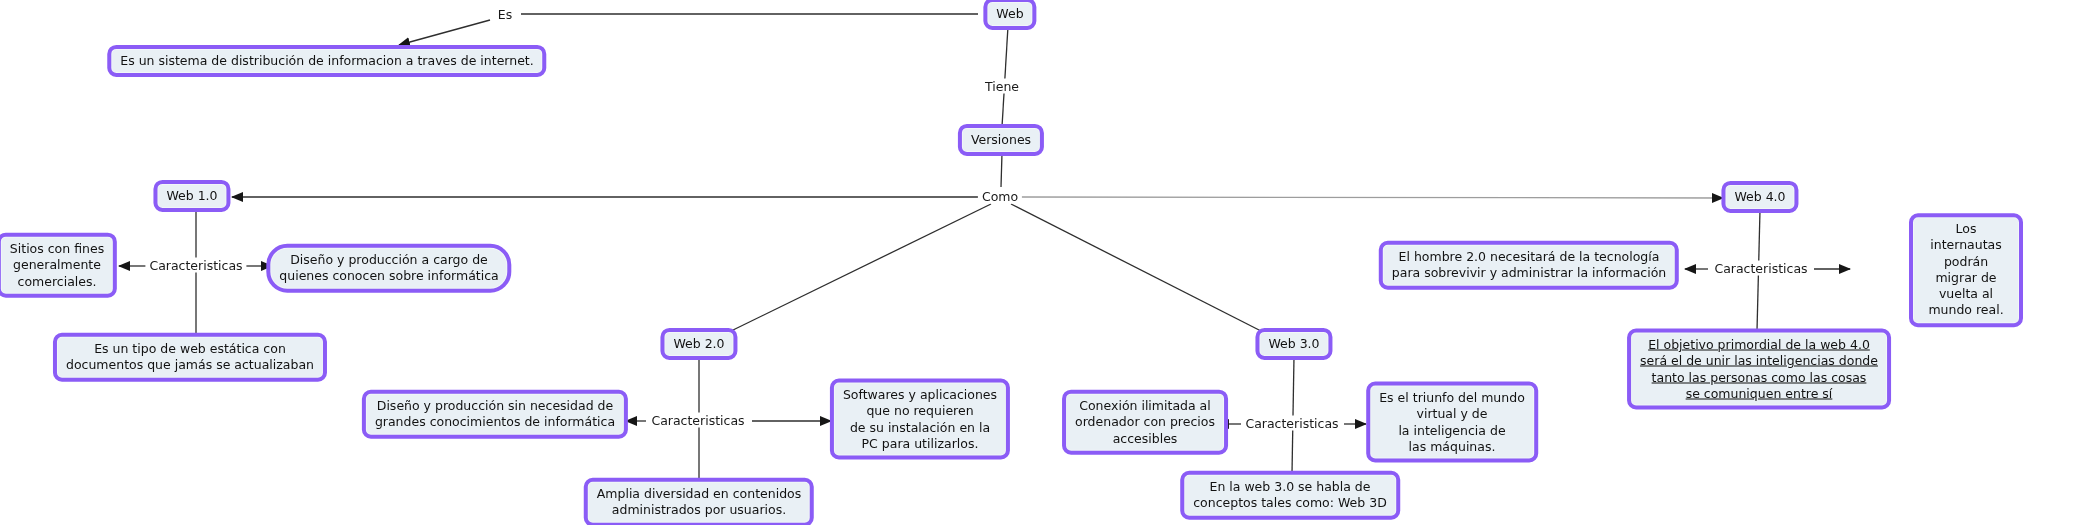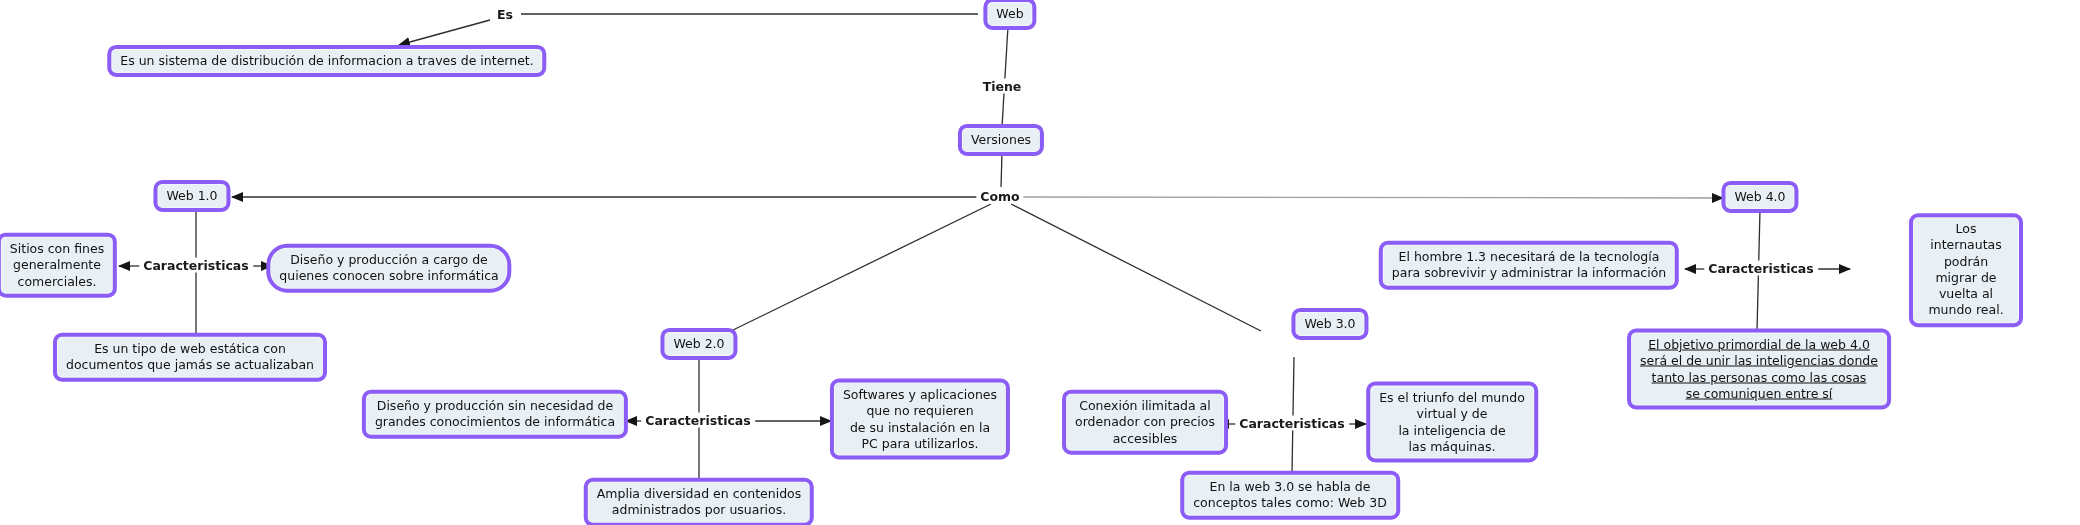--- a/index.html
+++ b/index.html
@@ -36,21 +36,20 @@
   .link-label {
     position: absolute;
     transform: translate(-50%, -50%);
     background: #ffffff;
     padding: 0 4px;
     font-size: 12.5px;
     color: #1a1a1a;
     white-space: nowrap;
     z-index: 2;
     text-align: left;
-    font-weight: bold;
   }
 </style>
 </head>
 <body>
 
 <div id="canvas">
 
   <svg id="wires" viewBox="0 0 2080 525" xmlns="http://www.w3.org/2000/svg">
     <defs>
       <marker id="arrow" markerUnits="userSpaceOnUse" markerWidth="14" markerHeight="12" refX="11" refY="5" orient="auto">
@@ -115,33 +114,33 @@
   <div class="node" style="left:699px; top:344px;">Web 2.0</div>
   <div class="node" style="left:495px; top:414px;">Diseño y producción sin necesidad de
 grandes conocimientos de informática</div>
   <div class="node" style="left:920px; top:419px;">Softwares y aplicaciones
 que no requieren
 de su instalación en la
 PC para utilizarlos.</div>
   <div class="node" style="left:699px; top:502px;">Amplia diversidad en contenidos
 administrados por usuarios.</div>
 
-  <div class="node" style="left:1294px; top:324px;margin-left:36px;">Web 3.0</div>
+  <div class="node" style="left:1294px; top:344px;">Web 3.0</div>
   <div class="node" style="left:1132px; top:422px;margin-left:13px;">Conexión ilimitada al
 ordenador con precios
 accesibles</div>
   <div class="node" style="left:1452px; top:422px;">Es el triunfo del mundo
 virtual y de
 la inteligencia de
 las máquinas.</div>
   <div class="node" style="left:1290px; top:495px;">En la web 3.0 se habla de
 conceptos tales como: Web 3D</div>
 
   <div class="node" style="left:1760px; top:197px;">Web 4.0</div>
-  <div class="node" style="left:1529px; top:265px;">El hombre 1.3 necesitará de la tecnología
+  <div class="node" style="left:1529px; top:265px;">El hombre 2.0 necesitará de la tecnología
 para sobrevivir y administrar la información</div>
   <div class="node" style="left:1966px; top:270px;">Los internautas podrán migrar de
 vuelta al mundo real.</div>
   <div class="node" style="left:1759px; top:369px;text-decoration:underline;">El objetivo primordial de la web 4.0
 será el de unir las inteligencias donde
 tanto las personas como las cosas
 se comuniquen entre sí</div>
 
 </div>
 

